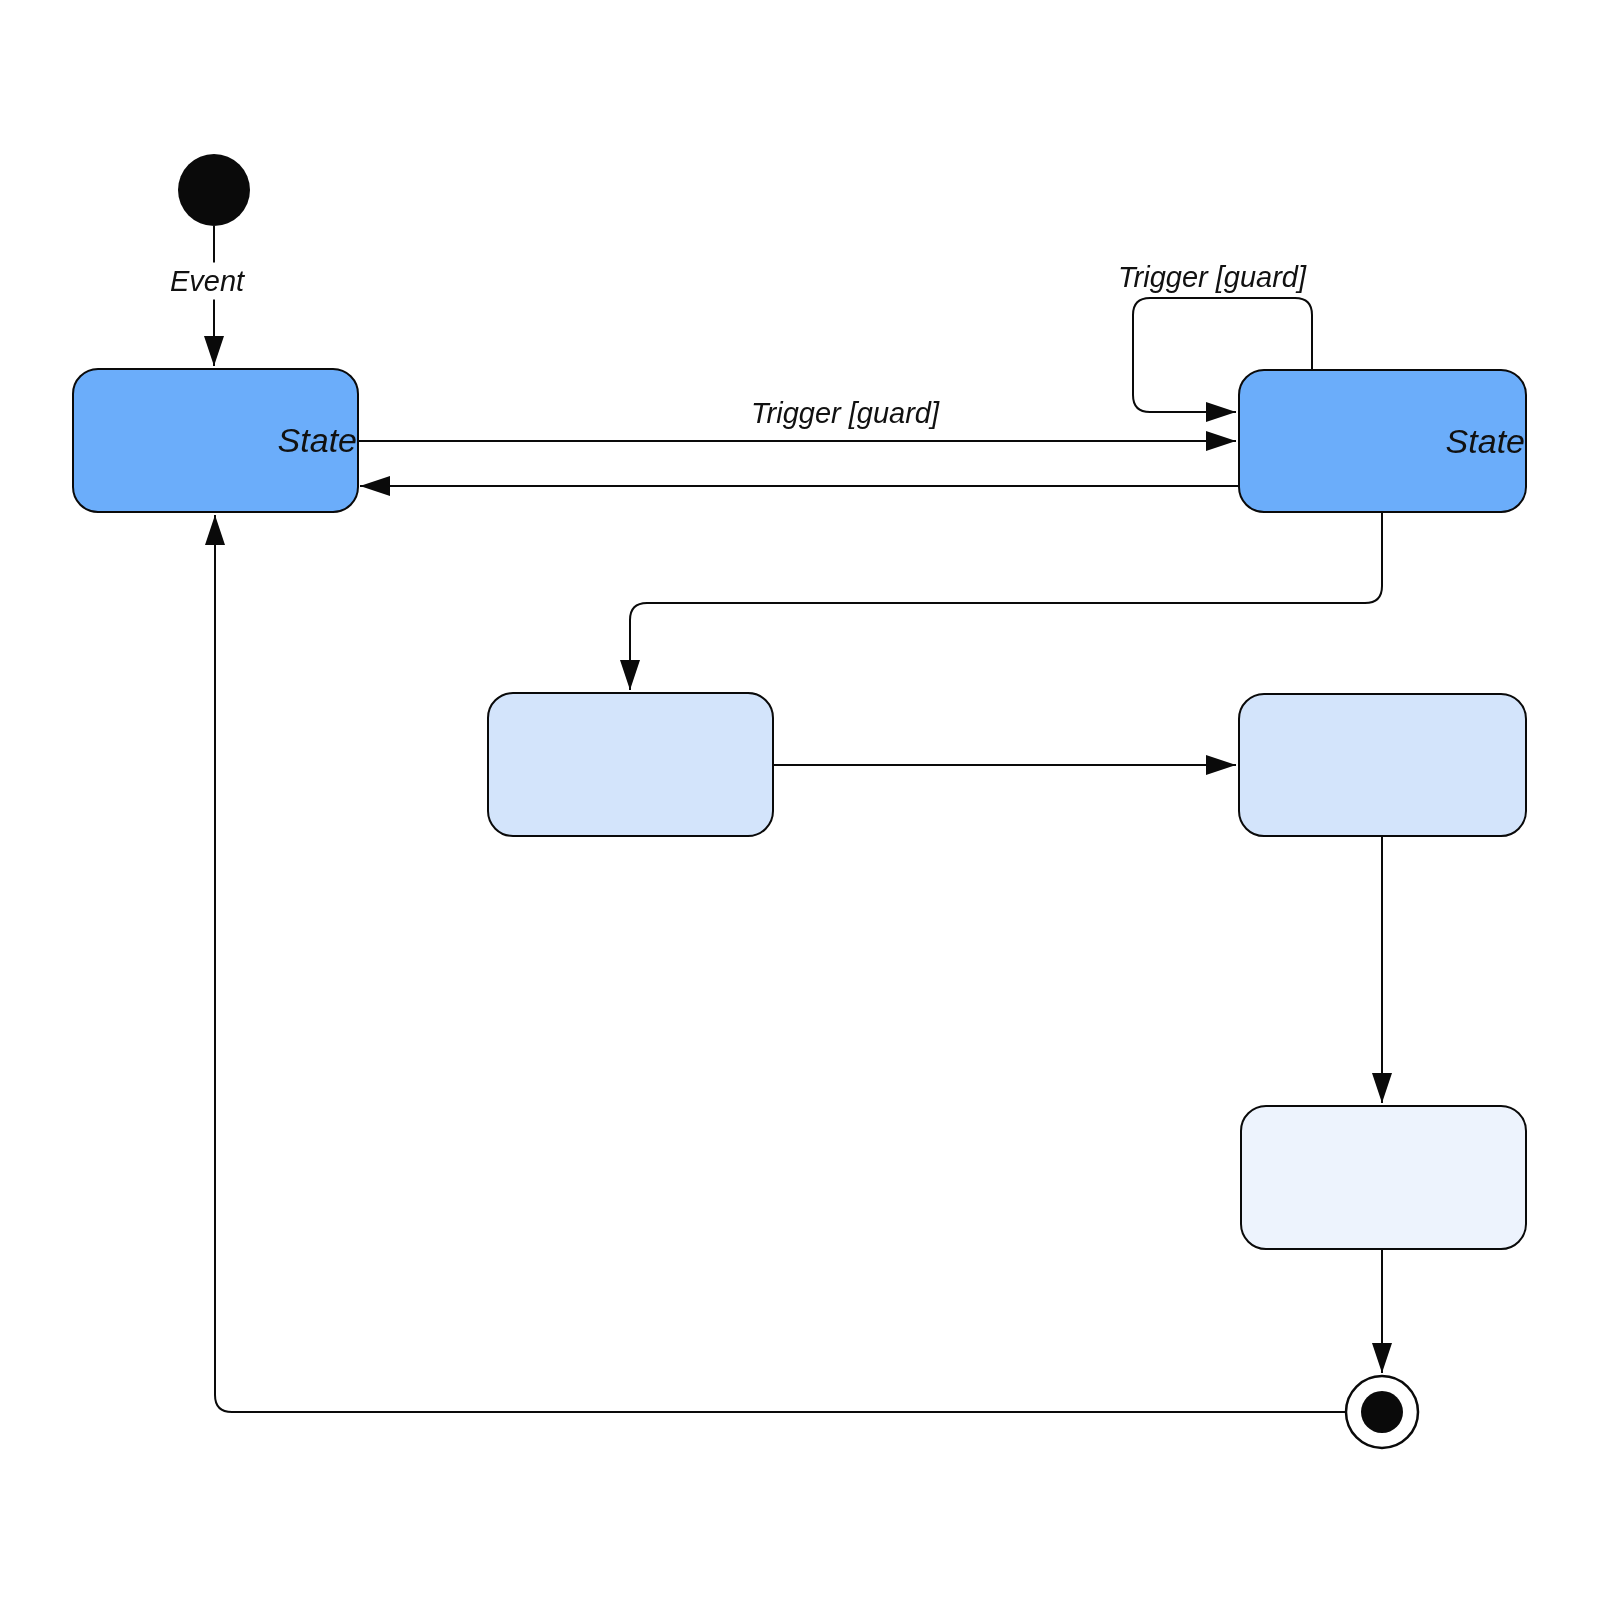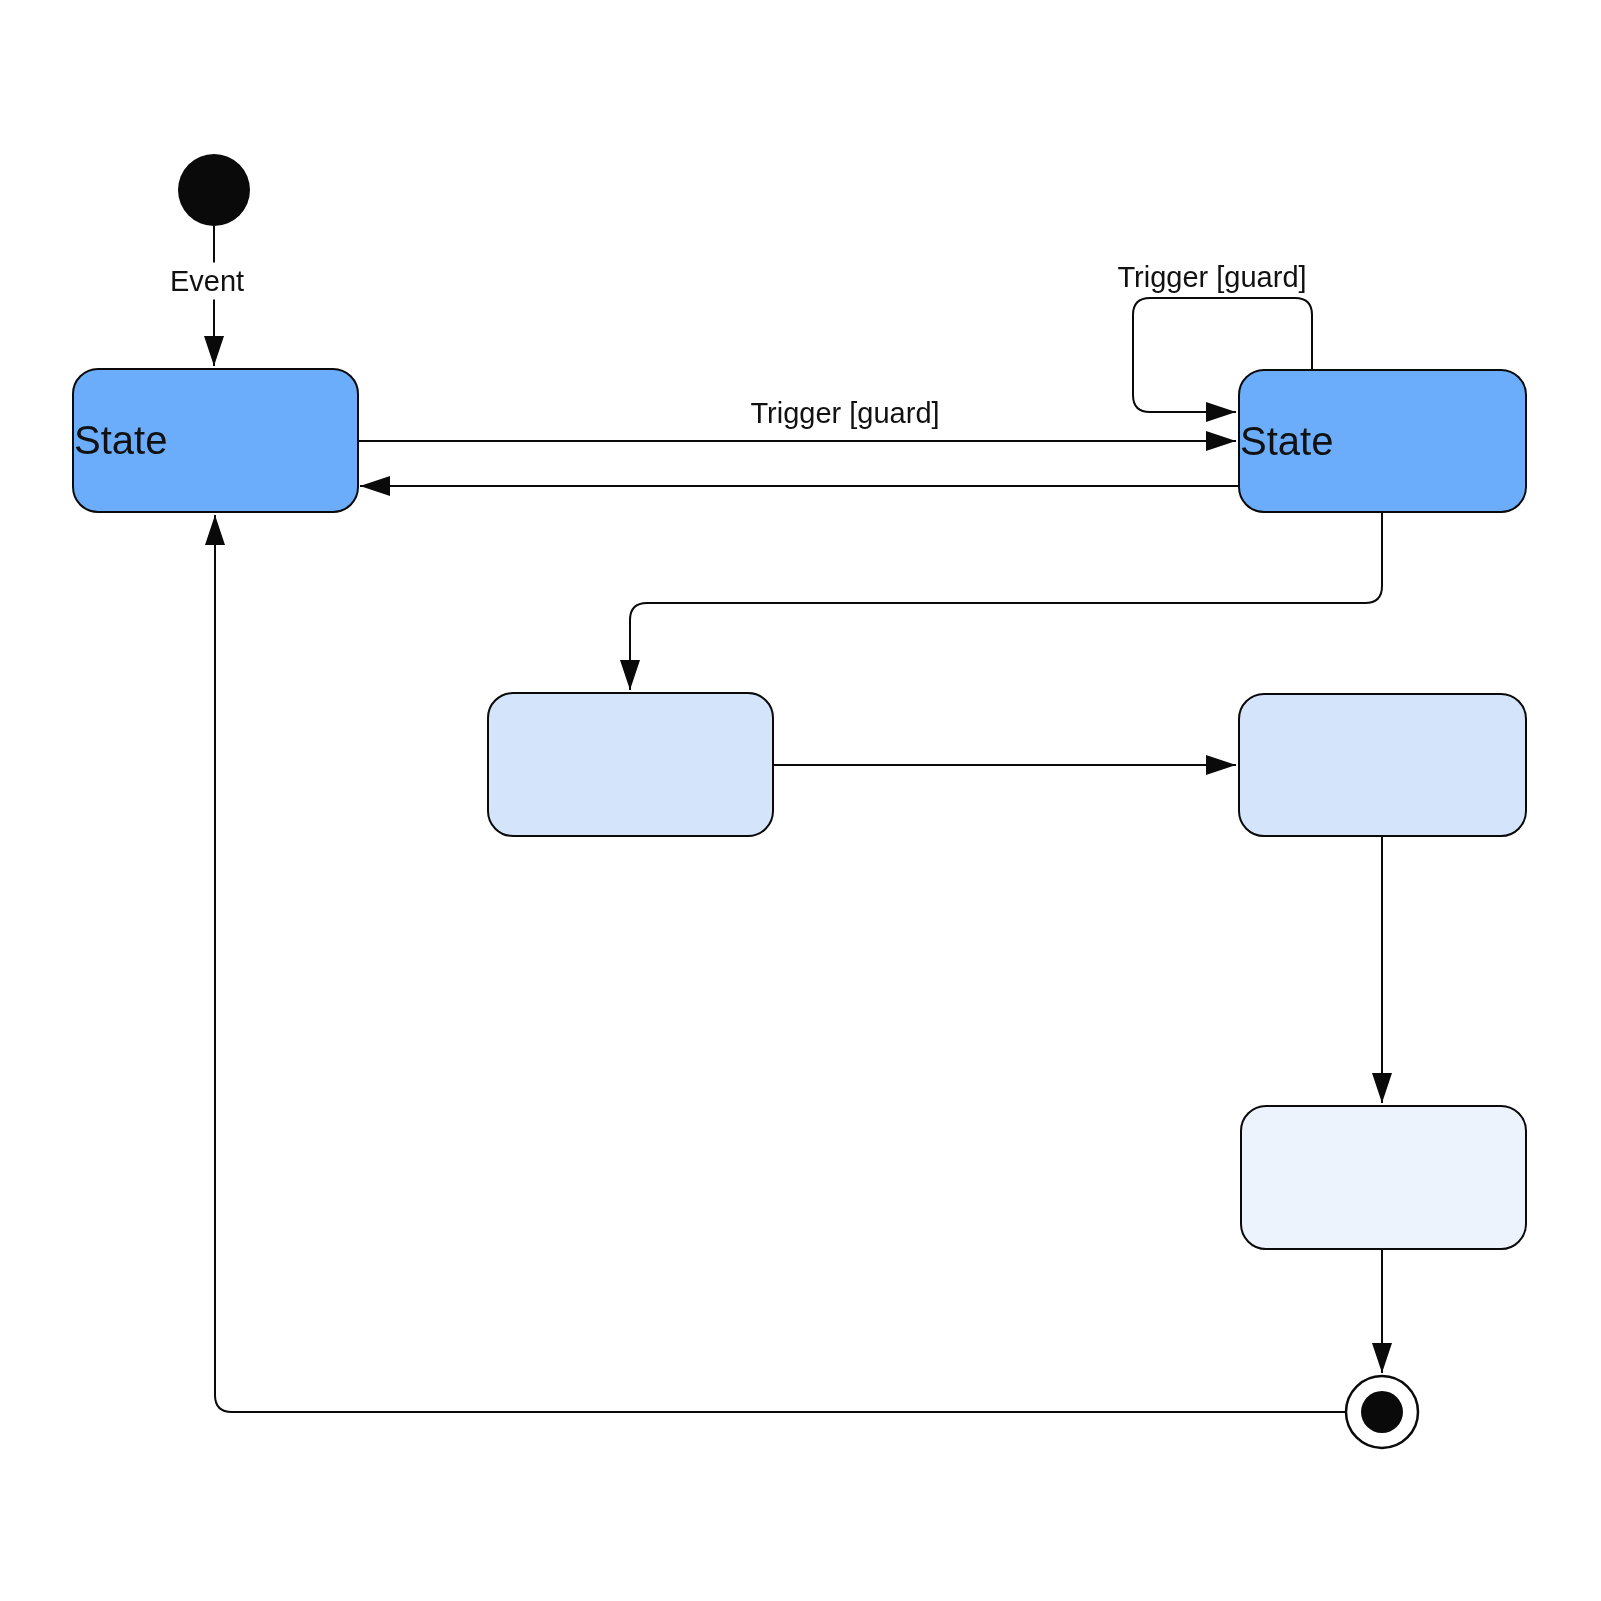--- a/index.html
+++ b/index.html
@@ -31,37 +31,39 @@
   .final-outer { fill: #ffffff; stroke: var(--edge-color, #000); stroke-width: 2.5; }
   .final-inner { fill: var(--edge-color, #000); }
 
   .state {
     position: absolute;
     box-sizing: border-box;
     border: 2px solid var(--node-border, #000);
     border-radius: 26px;
     display: flex;
     align-items: center;
-    justify-content: flex-start;
-    font-size: 40px;
+    justify-content: flex-end;
+    font-style: italic;
+    font-size: 34px;
     color: var(--text-color, #111);
   }
   .state.active  { background: var(--state-active-fill, #6badfa); }
   .state.light   { background: var(--state-light-fill, #d3e4fb); }
   .state.lighter { background: var(--state-lighter-fill, #edf3fd); }
 
   .state-top-left  { left: 72px;   top: 368px; width: 287px; height: 145px; }
   .state-top-right { left: 1238px; top: 369px; width: 289px; height: 144px; }
   .state-mid-left  { left: 487px;  top: 692px; width: 287px; height: 145px; }
   .state-mid-right { left: 1238px; top: 693px; width: 289px; height: 144px; }
   .state-bottom    { left: 1240px; top: 1105px; width: 287px; height: 145px; }
 
   .edge-label {
     position: absolute;
     transform: translate(-50%, -50%);
+    font-style: italic;
     font-size: 29px;
     color: var(--text-color, #111);
     background: var(--canvas-bg, #ffffff);
     padding: 2px 7px;
     white-space: nowrap;
   }
   .label-event          { left: 207px;  top: 281px; }
   .label-self-trigger   { left: 1212px; top: 277px; }
   .label-trans-trigger  { left: 845px;  top: 413px; }
 </style>

